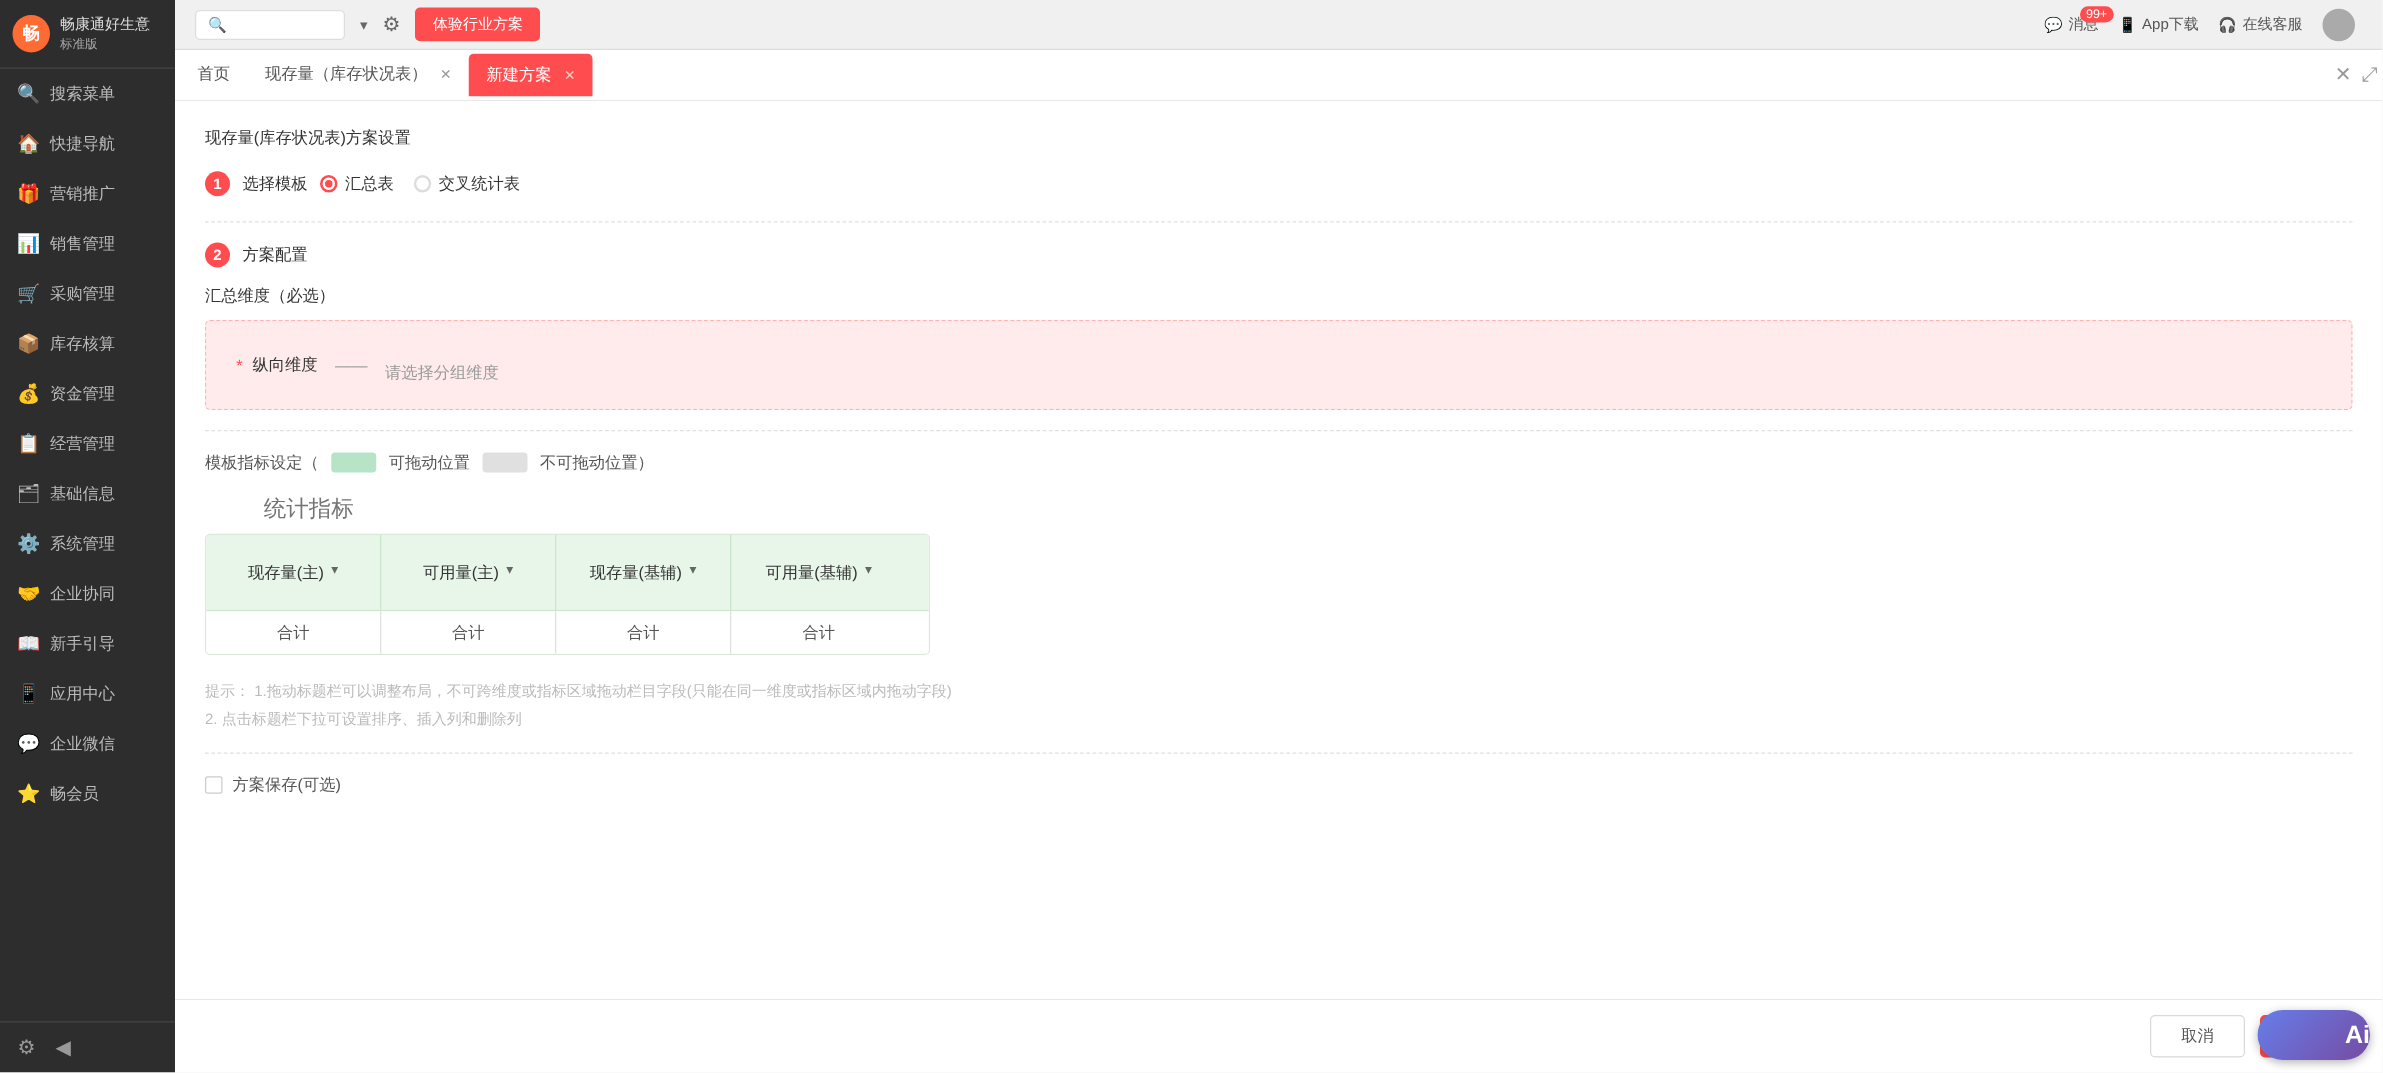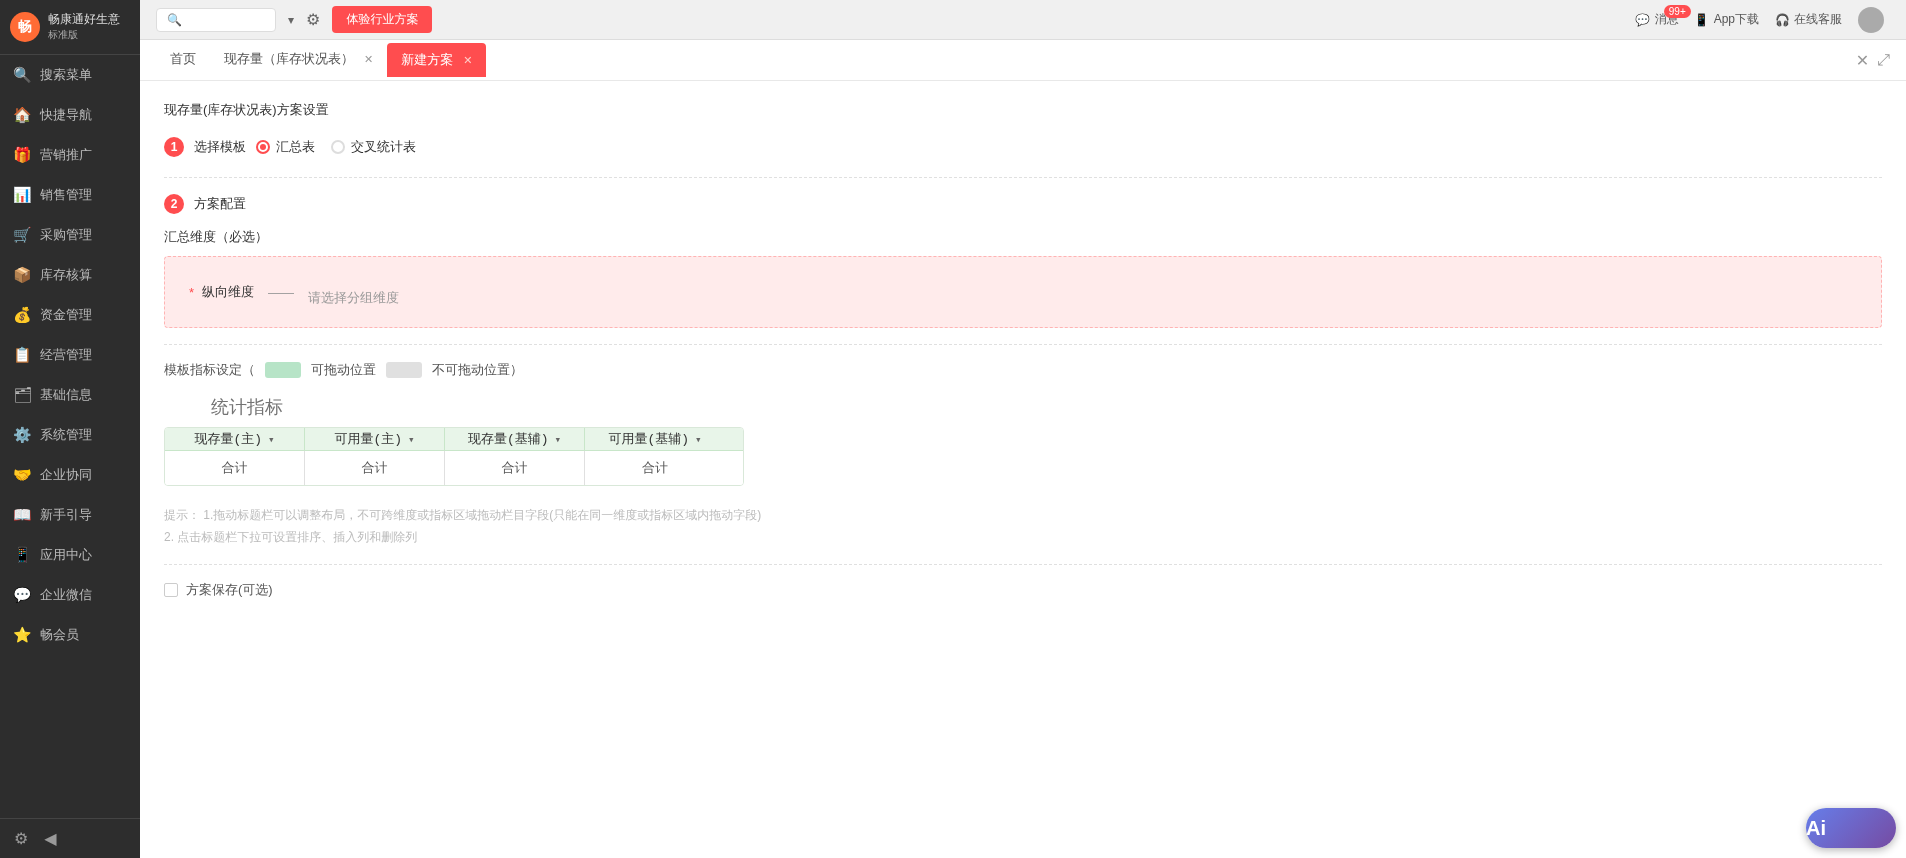--- a/index.html
+++ b/index.html
@@ -109,21 +109,21 @@
     }
     .topbar-user { display: flex; align-items: center; gap: 6px; cursor: pointer; }
     .user-avatar { width: 26px; height: 26px; background: #aaa; border-radius: 50%; }
 
     
     .tabbar {
       background: white;
       display: flex;
       align-items: center;
       border-bottom: 1px solid #e8e8e8;
-      padding: 0 16px;
+      padding: 0 4px;
     }
     .tab {
       padding: 10px 14px;
       font-size: 13px;
       color: #555;
       cursor: pointer;
       display: flex; align-items: center; gap: 6px;
       border-bottom: 2px solid transparent;
       white-space: nowrap;
     }
@@ -229,25 +229,25 @@
       overflow: hidden;
       display: inline-block;
       min-width: 580px;
     }
     .stats-table-header {
       display: flex;
       background: #e8f5e9;
       border-bottom: 1px solid #c8e6c9;
     }
     .stats-col {
-      padding: 2px 16px;
+      padding: 21px 16px;
       border-right: 1px solid #c8e6c9;
-      display: flex; align-items: center; gap: 6px;
+      display: flex; align-items: flex-start; gap: 6px;
       font-size: 13px; color: #333;
-      min-width: 140px; justify-content: center; font-family: Liberation Mono, monospace;
+      min-width: 140px; justify-content: center;
     }
     .stats-col:last-child { border-right: none; }
     .stats-col-chevron { color: #666; font-size: 11px; }
     .stats-table-row {
       display: flex;
       background: white;
     }
     .stats-cell {
       padding: 8px 16px;
       border-right: 1px solid #e0e0e0;
@@ -301,21 +301,21 @@
     }
 
     
     .ai-bubble {
       position: fixed;
       bottom: 10px;
       right: 10px;
       width: 90px; height: 40px;
       background: linear-gradient(135deg, #667eea, #764ba2);
       border-radius: 20px;
-      display: flex; align-items: center; justify-content: flex-start;
+      display: flex; align-items: center; justify-content: flex-end;
       color: white;
       font-size: 20px;
       font-weight: bold;
       cursor: pointer;
       box-shadow: 0 2px 8px rgba(0,0,0,0.3);
     }
 
     
     .dashed-divider {
       border: none;
@@ -542,18 +542,22 @@
         <hr class="dashed-divider">
 
         
         <div class="save-option">
           <div class="checkbox"></div>
           <span>方案保存(可选)</span>
         </div>
       </div>
     </div>
 
+    <div class="bottombar">
+      <button class="btn-cancel">取消</button>
+      <button class="btn-query">查询</button>
+    </div>
   </div>
 </div>
 
 <div class="ai-bubble">
   <span>Ai</span>
 </div>
 
 </body></html>

